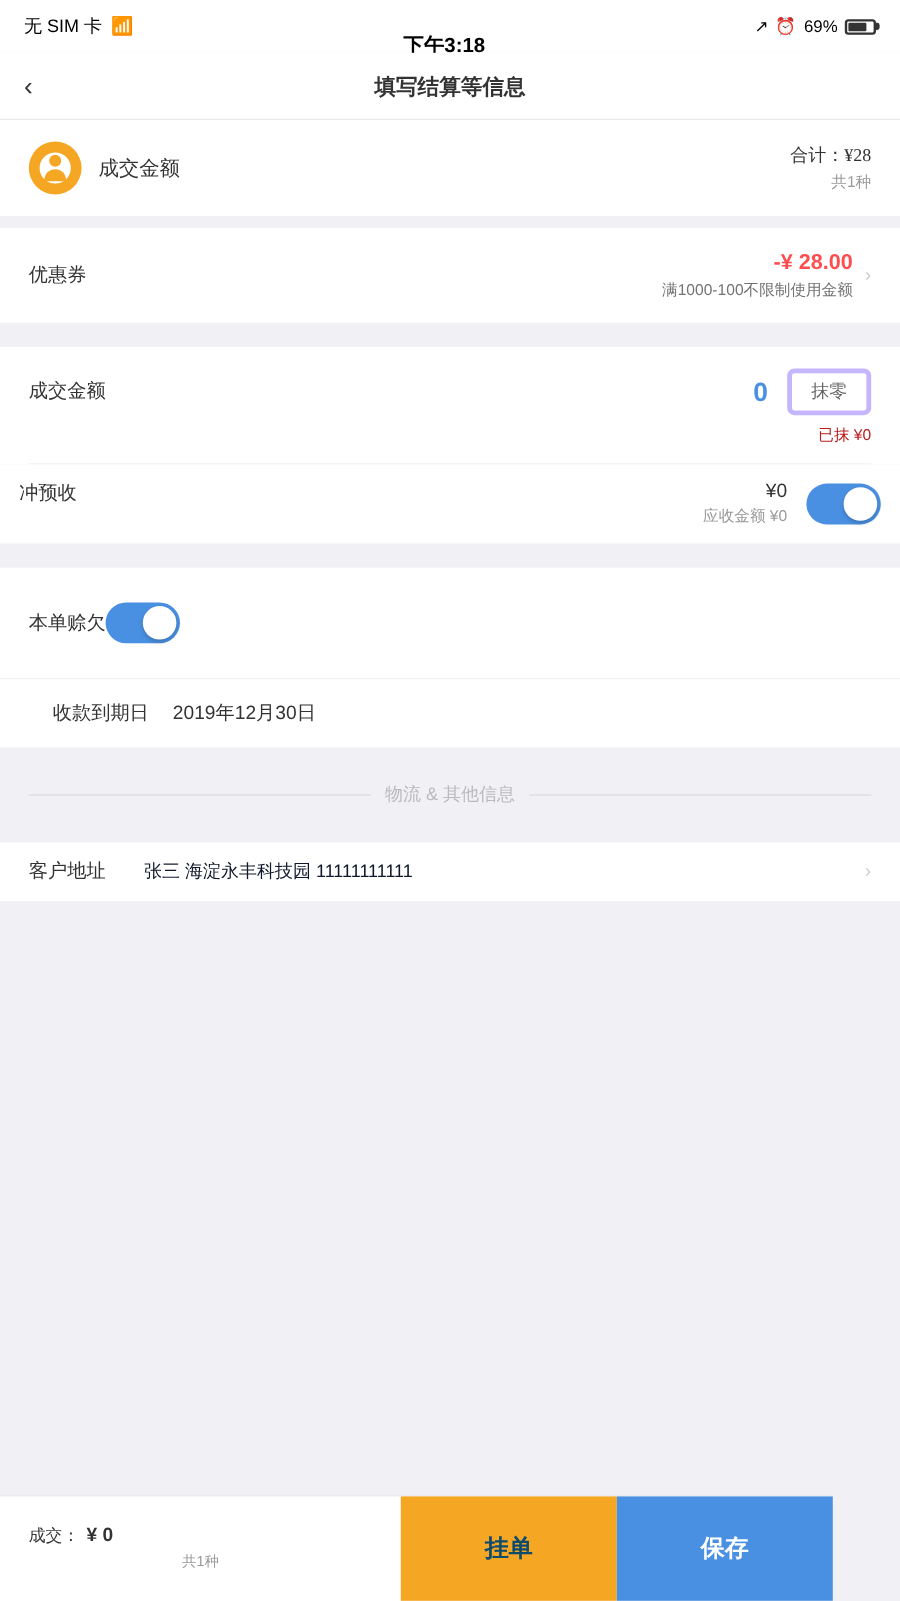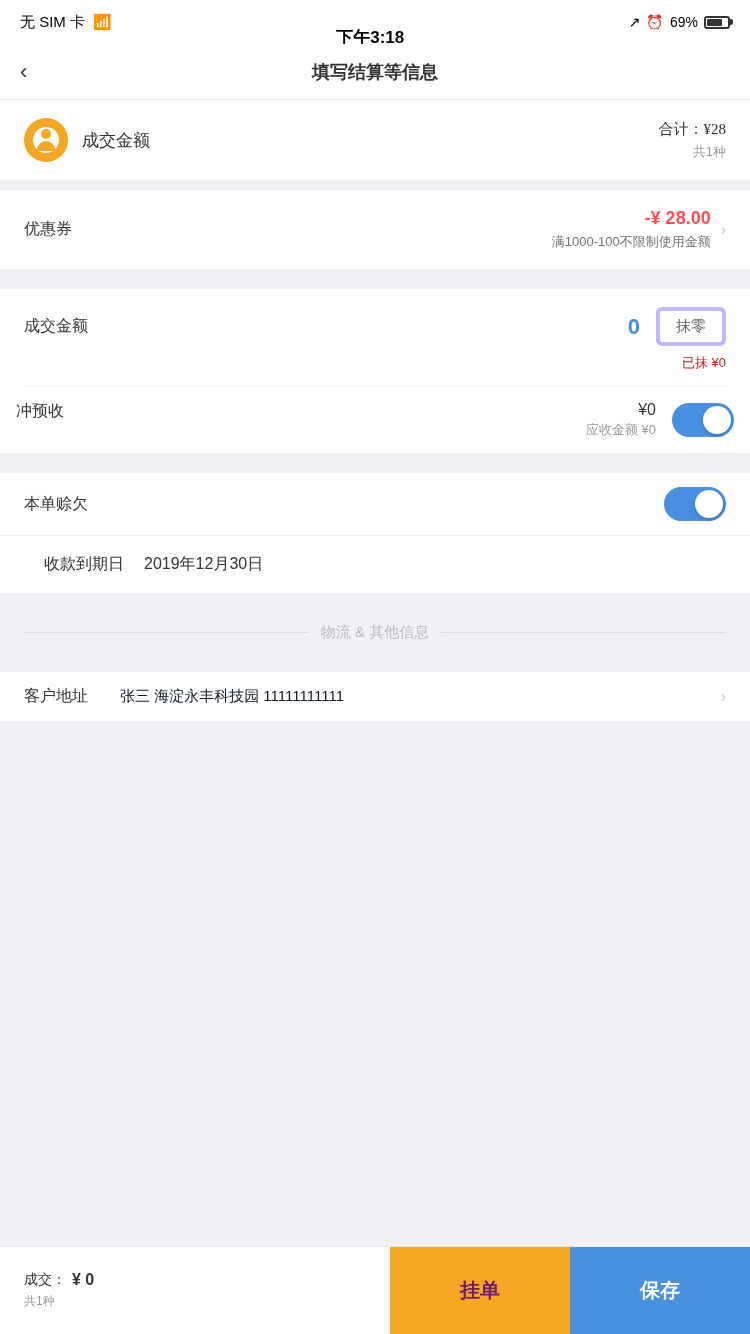--- a/index.html
+++ b/index.html
@@ -234,24 +234,23 @@
       width: 28px;
       height: 28px;
       border-radius: 50%;
       background: #fff;
       box-shadow: 0 2px 4px rgba(0,0,0,0.2);
     }
 
     
     .debt-section {
       background: #fff;
-      padding: 14px 24px;
-      display: flex;
-      align-items: center;
-      justify-content: space-between;
+      padding: 29px 24px;
+      display: flex;
+      align-items: center;
     }
     .debt-label { font-size: 16px; color: #333; }
 
     
     .due-date-row {
       background: #fff;
       padding: 18px 24px;
       font-size: 16px;
       color: #333;
     }
@@ -287,43 +286,44 @@
     }
     .address-label { font-size: 16px; color: #333; min-width: 80px; }
     .address-value { font-size: 15px; color: #0f172a; flex: 1; margin-left: 16px; }
     .address-chevron { color: #ccc; font-size: 16px; }
 
     
     .bottom-bar {
       position: fixed;
       bottom: 0;
       left: 0;
-      width: 750px;
+      width: 694px;
       height: 88px;
       background: #fff;
       display: flex;
       align-items: center;
       border-top: 1px solid #e8e8e8;
+      text-align: center;
     }
     .bottom-info {
       flex: 1;
       padding: 0 24px;
     }
     .bottom-deal { font-size: 14px; color: #333; display: flex; align-items: center; gap: 6px; }
     .bottom-deal-amount { font-size: 16px; font-weight: 600; color: #333; }
     .bottom-count { font-size: 12px; color: #999; margin-top: 4px; }
     .bottom-buttons {
       display: flex;
       height: 100%;
     }
     .btn-hang {
       width: 180px;
       height: 100%;
       background: #f5a623;
-      color: #701a75;
+      color: #0c4a6e;
       font-size: 20px;
       font-weight: 600;
       display: flex;
       align-items: center;
       justify-content: center;
       cursor: pointer;
     }
     .btn-save {
       width: 180px;
       height: 100%;

